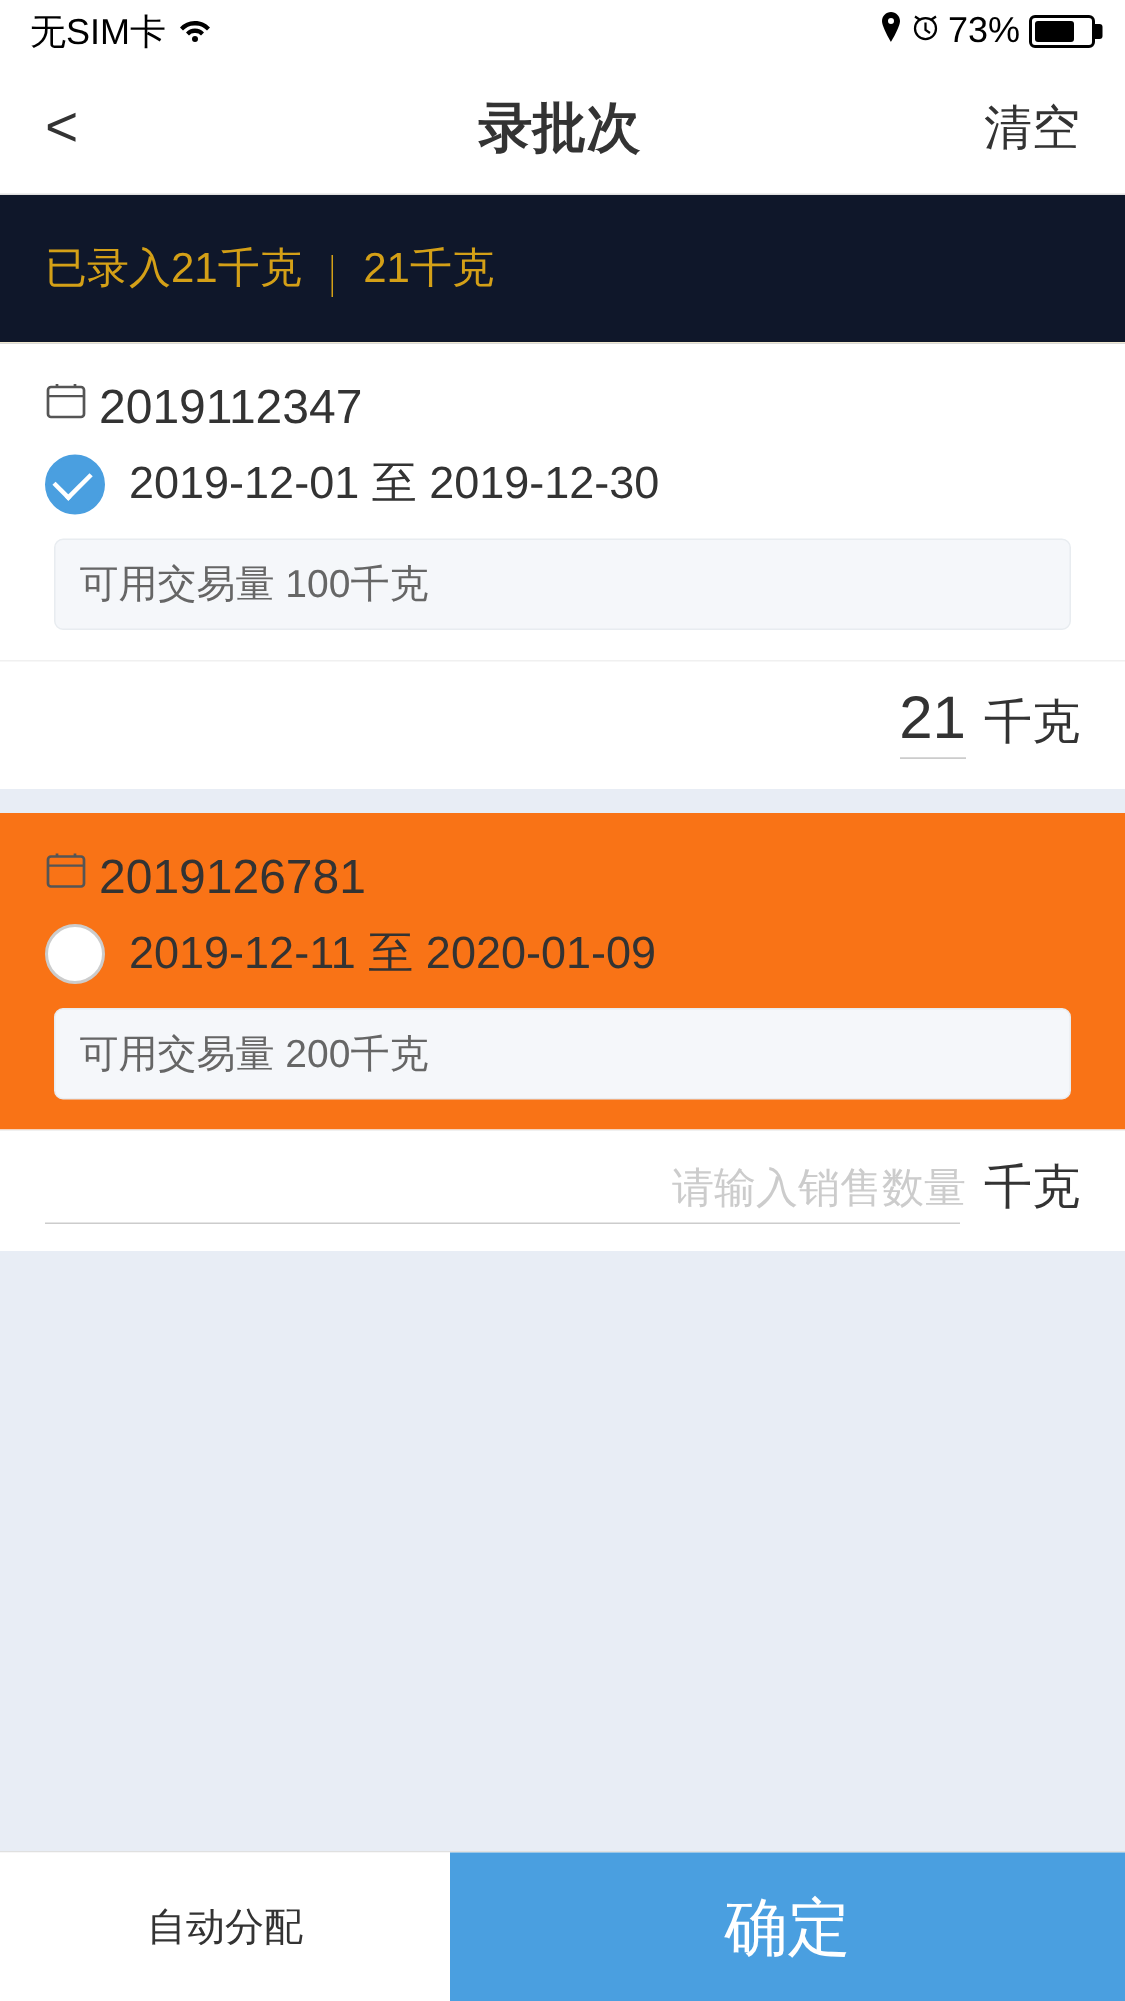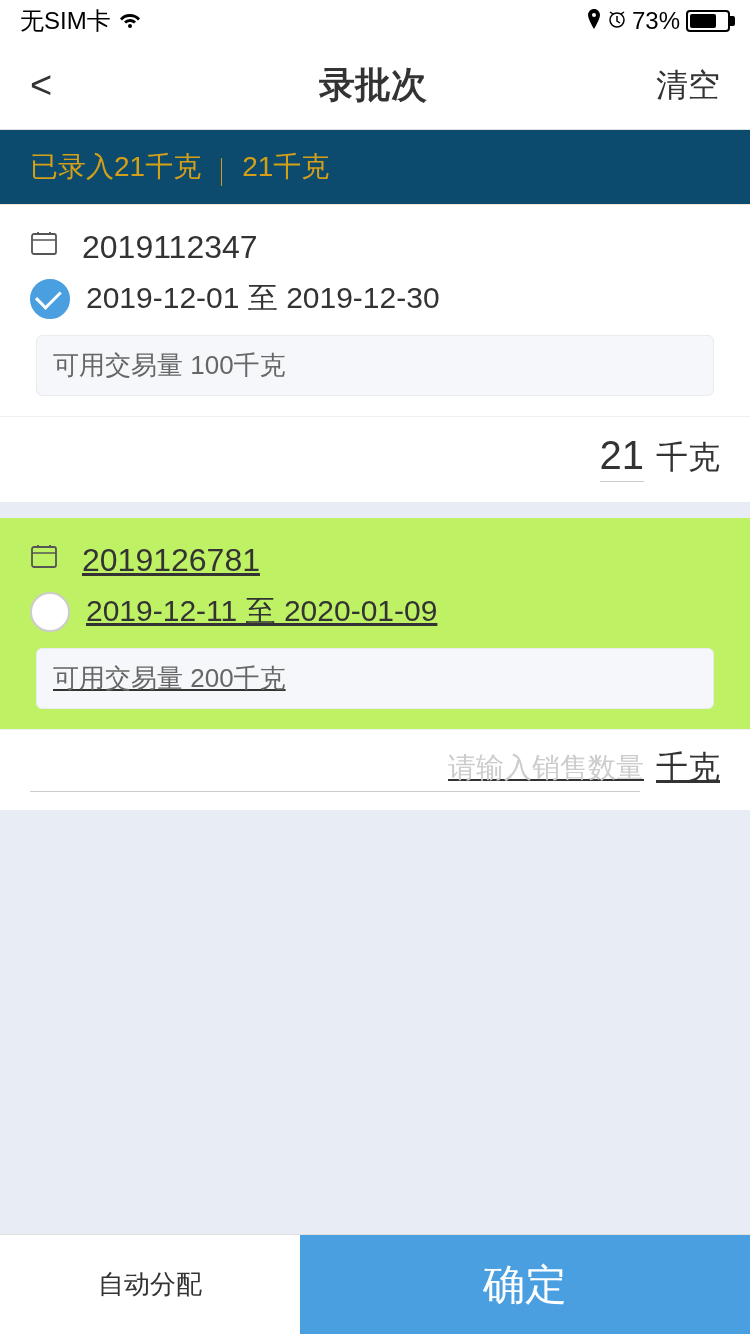--- a/index.html
+++ b/index.html
@@ -91,22 +91,22 @@
     }
     .nav-clear {
       font-size: 32px;
       color: #333;
       cursor: pointer;
     }
 
     
     .info-banner {
       width: 750px;
-      background: #0c4a6e;
-      padding: 18px 30px;
+      background: #0f172a;
+      padding: 30px 30px;
       display: flex;
       align-items: flex-end;
       gap: 0;
       border-bottom: 1px solid #f0e8d0;
     }
     .info-label {
       font-size: 28px;
       color: #d4a017;
     }
     .info-divider {
@@ -124,21 +124,21 @@
     .batch-item {
       background: #fff;
       margin-bottom: 0;
     }
     .batch-item-inner {
       padding: 24px 30px 20px 30px;
     }
     .batch-id-row {
       display: flex;
       align-items: center;
-      gap: 24px;
+      gap: 8px;
       margin-bottom: 12px;
     }
     .batch-icon {
       font-size: 30px;
       color: #555;
     }
     .batch-id {
       font-size: 32px;
       font-weight: 500;
       color: #333;
@@ -217,22 +217,21 @@
 
     
     .section-sep {
       width: 750px;
       height: 16px;
       background: #e8edf5;
     }
 
     
     .batch-item-2 {
-      background: #bef264;
-      text-decoration: underline;
+      background: #f97316;
     }
 
     
     .input-row {
       display: flex;
       align-items: center;
       justify-content: flex-end;
       padding: 16px 30px 20px 30px;
       background: #fff;
       border-top: 1px solid #f0f0f0;

